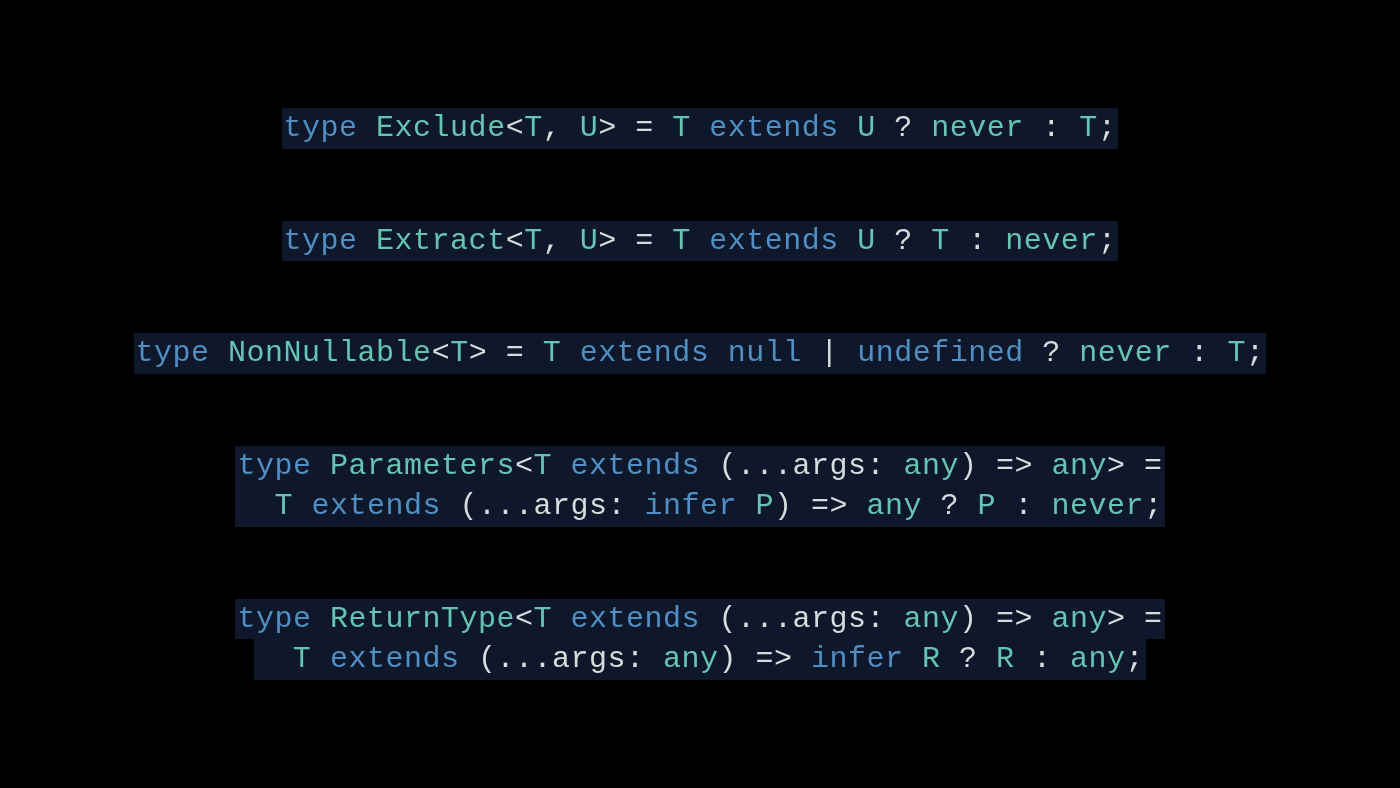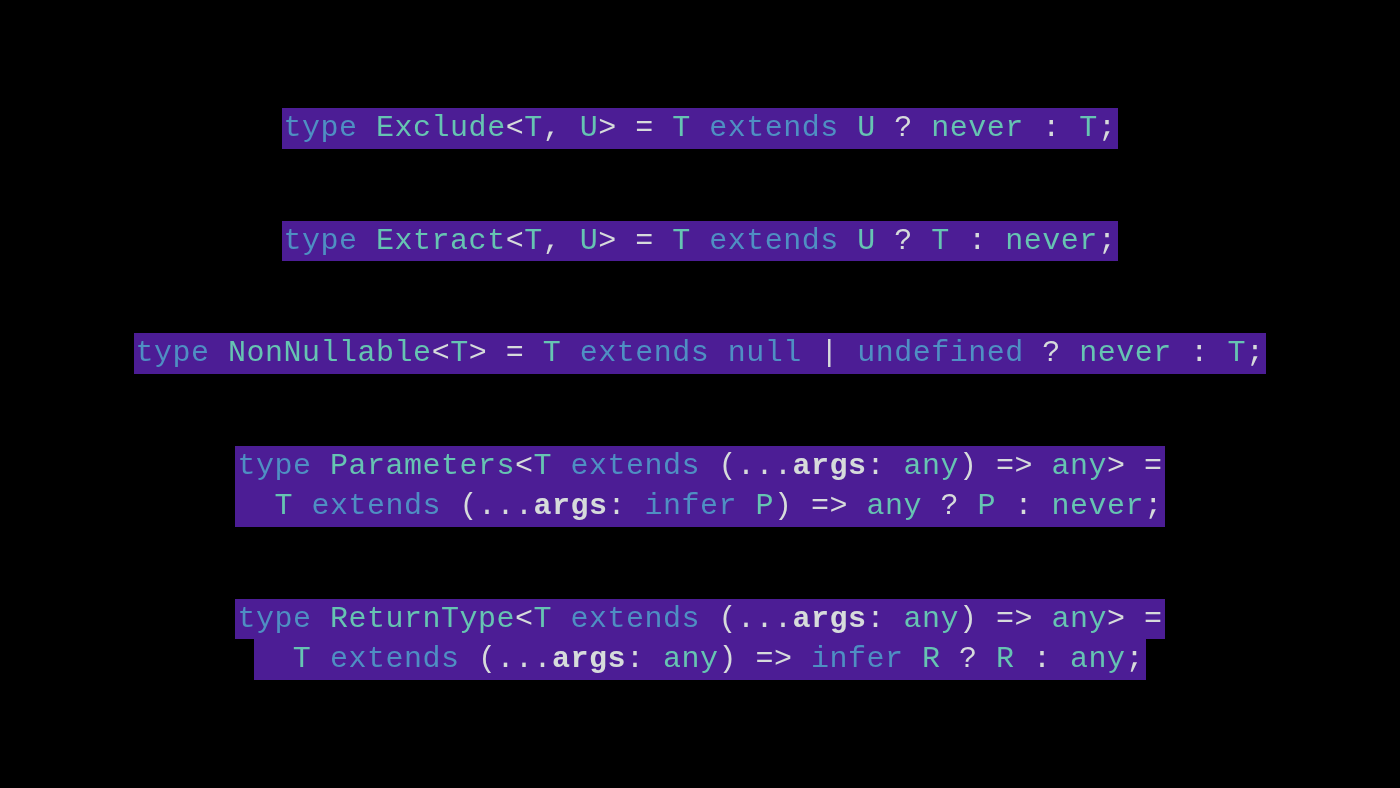--- a/index.html
+++ b/index.html
@@ -21,30 +21,30 @@
     font-family: "SF Mono", Menlo, Consolas, "Liberation Mono", ui-monospace, monospace;
     font-size: 30px;
     letter-spacing: 0.5px;
   }
   .block {
     text-align: center;
     line-height: 1.35;
   }
   .line {
     display: inline-block;
-    background: #4c1d95;
+    background: #0f172a;
     padding: 0 2px;
     white-space: pre;
     color: #d6dbdb;
   }
   
   .kw   { color: #4f8fc3; } 
   .tn   { color: #66c4b2; } 
   .pn   { color: #d6dbdb; } 
-  .id   { color: #d6dbdb; font-weight: bold; } 
+  .id   { color: #d6dbdb; } 
 </style>
 </head>
 <body>
 
 <div class="slide">
 
   <div class="block">
     <span class="line"><span class="kw">type </span><span class="tn">Exclude</span><span class="pn">&lt;</span><span class="tn">T</span><span class="pn">, </span><span class="tn">U</span><span class="pn">&gt; = </span><span class="tn">T</span><span class="pn"> </span><span class="kw">extends</span><span class="pn"> </span><span class="tn">U</span><span class="pn"> ? </span><span class="tn">never</span><span class="pn"> : </span><span class="tn">T</span><span class="pn">;</span></span>
   </div>
 

